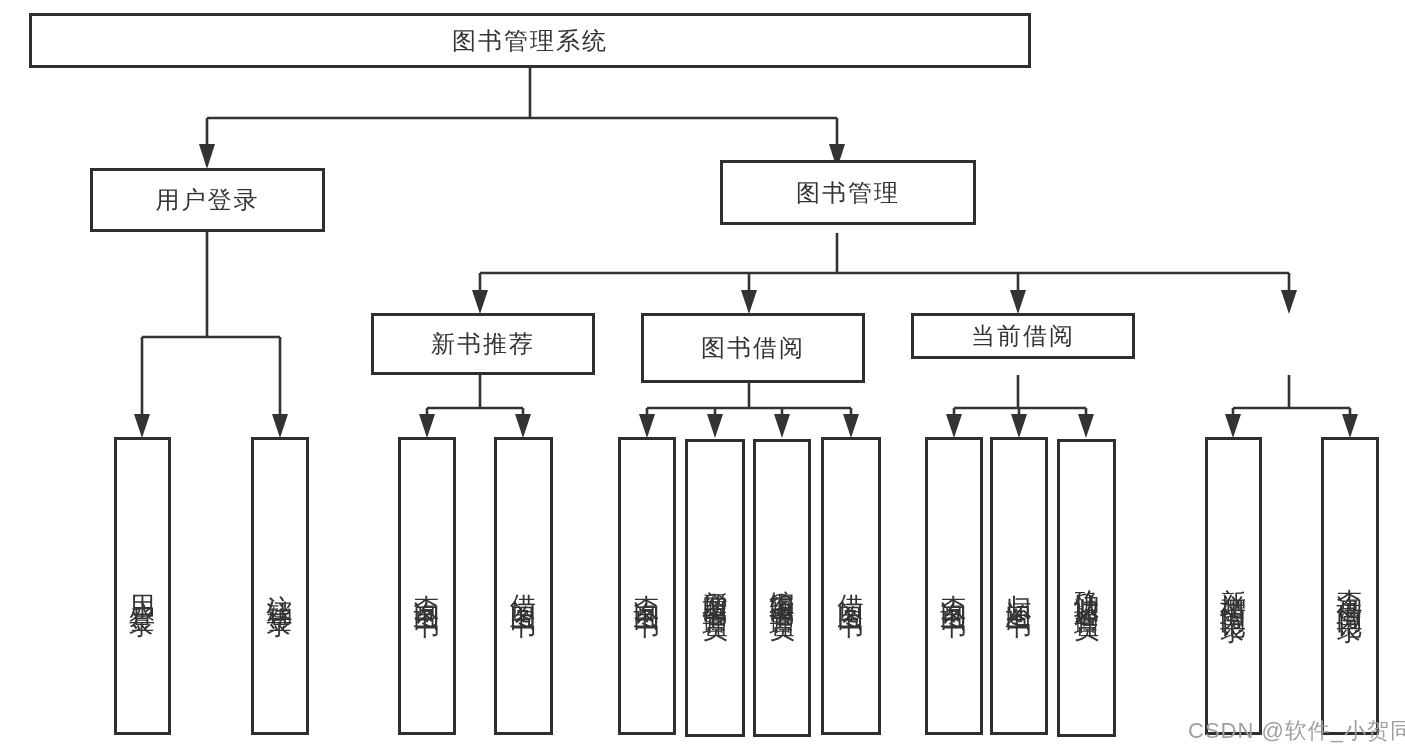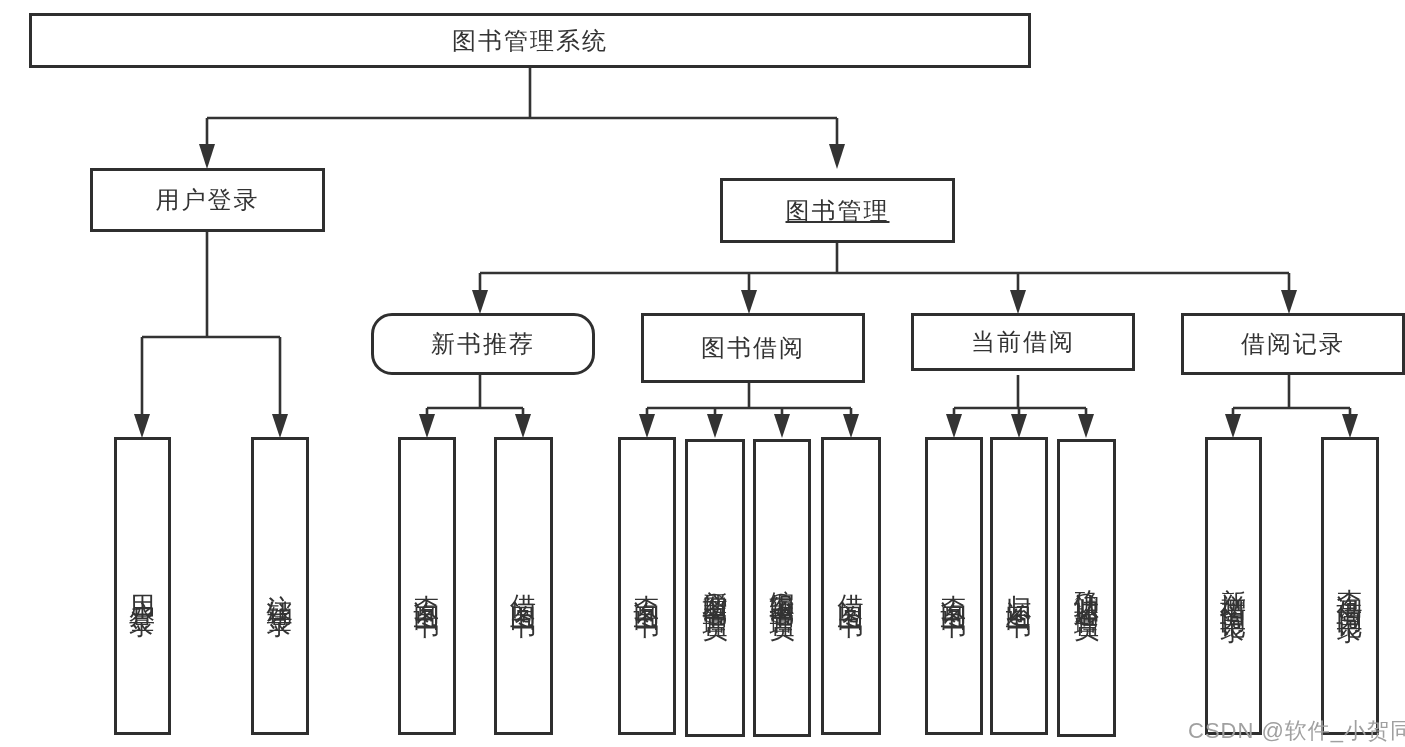--- a/index.html
+++ b/index.html
@@ -107,26 +107,25 @@
       <polygon points="1070,414 1086,414 1078,438"></polygon>
 
       <polygon points="1217,414 1233,414 1225,438"></polygon>
       <polygon points="1334,414 1350,414 1342,438"></polygon>
     </g>
   </svg>
 
   <div class="hbox" style="left:21px; top:13px; width:1002px; height:55px;">图书管理系统</div>
 
   <div class="hbox" style="left:82px; top:168px; width:235px; height:64px;">用户登录</div>
-  <div class="hbox" style="left:712px; top:178px; width:235px; height:65px;text-decoration:underline;">图书管理</div>
+  <div class="hbox" style="left:712px; top:160px; width:256px; height:65px;">图书管理</div>
 
-  <div class="hbox" style="left:363px; top:313px; width:224px; height:62px;border-radius:21px;">新书推荐</div>
+  <div class="hbox" style="left:363px; top:313px; width:224px; height:62px;">新书推荐</div>
   <div class="hbox" style="left:633px; top:313px; width:224px; height:70px;">图书借阅</div>
-  <div class="hbox" style="left:903px; top:313px; width:224px; height:58px;">当前借阅</div>
-  <div class="hbox" style="left:1173px; top:313px; width:224px; height:62px;">借阅记录</div>
+  <div class="hbox" style="left:903px; top:313px; width:224px; height:46px;">当前借阅</div>
 
   <div class="vbox" style="left:106px; top:437px; width:57px; height:298px;">用户登录</div>
   <div class="vbox" style="left:243px; top:437px; width:58px; height:298px;">注销登录</div>
 
   <div class="vbox" style="left:390px; top:437px; width:58px; height:298px;">查询图书</div>
   <div class="vbox" style="left:486px; top:437px; width:59px; height:298px;">借阅图书</div>
 
   <div class="vbox" style="left:610px; top:437px; width:58px; height:298px;">查询图书</div>
   <div class="vbox dense" style="left:677px; top:439px; width:60px; height:298px;">新增图书（管理员）</div>
   <div class="vbox dense" style="left:745px; top:439px; width:58px; height:298px;">编辑图书（管理员）</div>

